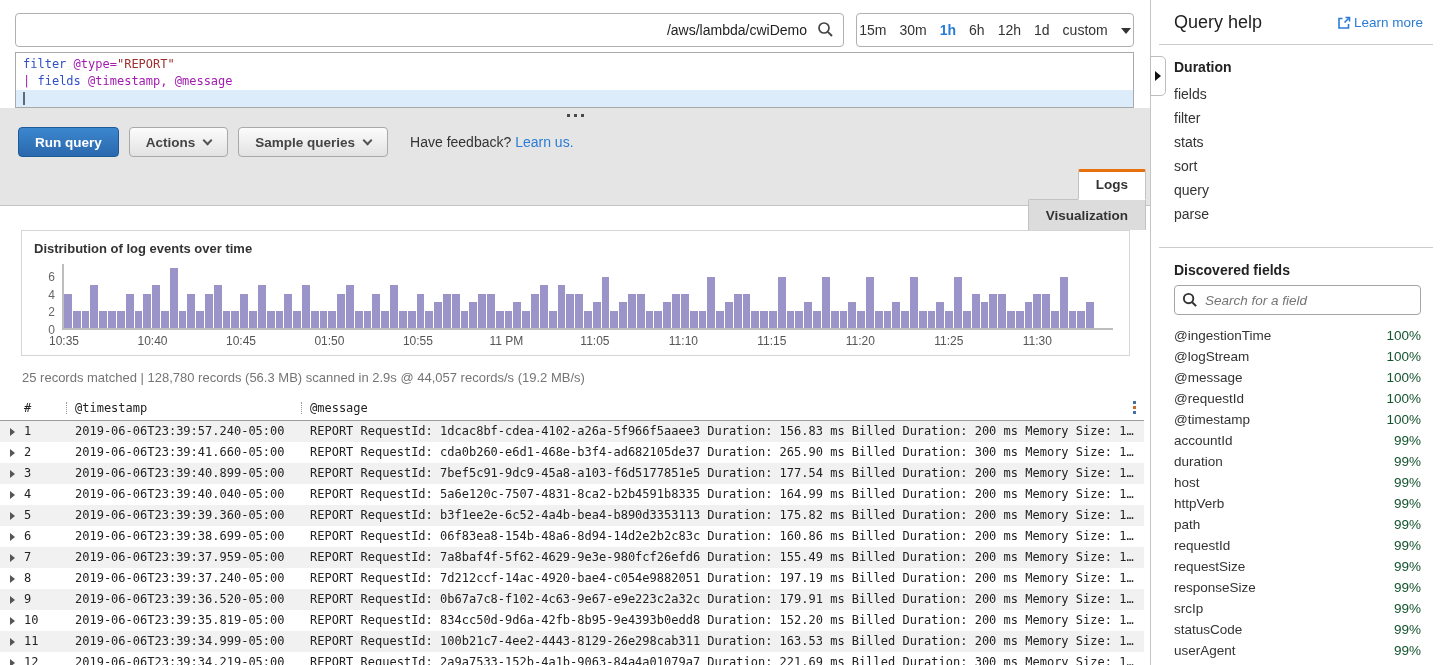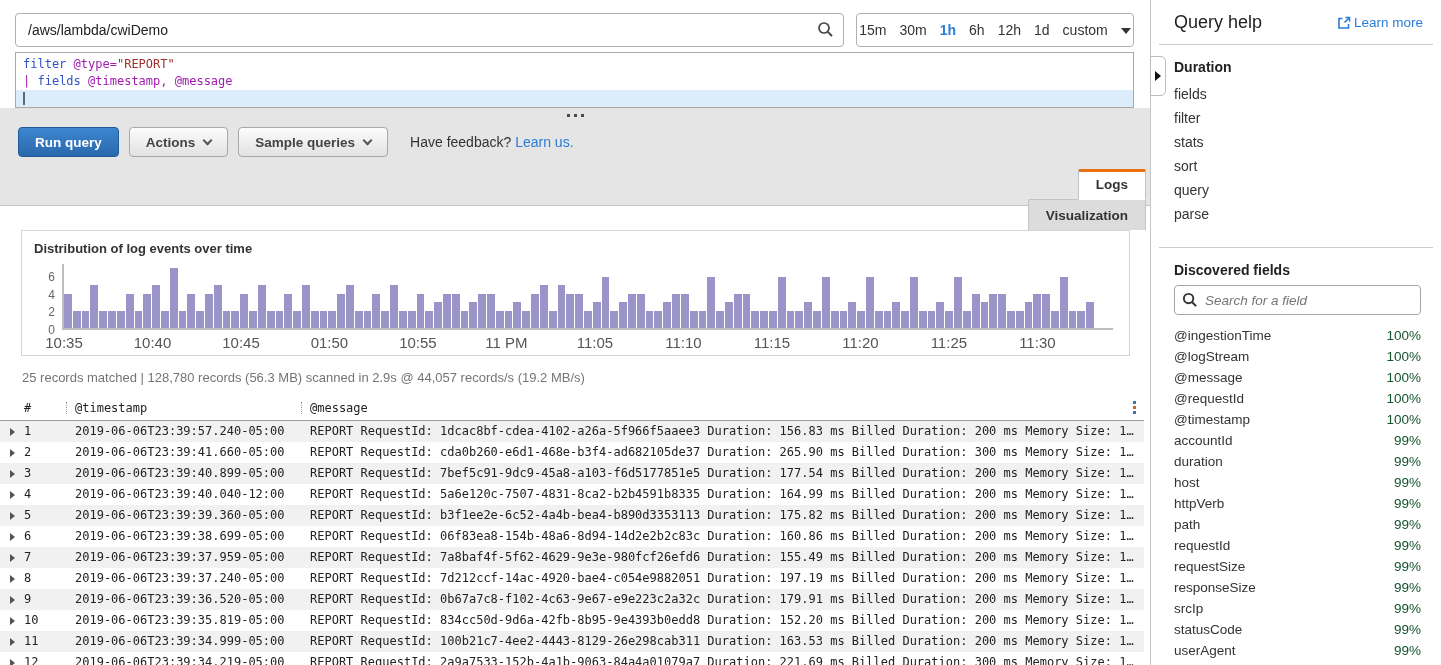--- a/index.html
+++ b/index.html
@@ -8,21 +8,21 @@
   .app { display: flex; width: 1441px; height: 665px; }
 
   
   .main { width: 1150px; min-width: 1150px; position: relative; background: #fff; }
 
   .toolbar-top { display: flex; padding: 13px 16px 0 15px; gap: 12px; background: #fff; }
   .search-box { position: relative; flex: 1; }
   .search-box input {
     width: 100%; height: 34px; border: 1px solid #b0b0b0; border-radius: 4px;
     padding: 0 36px 0 12px; font-size: 14px; color: #222; outline: none;
-    font-family: "Liberation Sans", sans-serif; background: #fff;
+    font-family: "Liberation Sans", sans-serif; background: #fff; text-align: right;
   }
   .search-box .mag { position: absolute; right: 10px; top: 8px; }
 
   .time-box {
     width: 278px; height: 34px; border: 1px solid #b0b0b0; border-radius: 4px; background: #fff;
     display: flex; align-items: center; justify-content: center; gap: 13px; font-size: 14px; color: #333;
   }
   .tr-item { cursor: pointer; }
   .tr-item.selected { color: #2a7cd6; font-weight: bold; }
   .caret-down { width: 0; height: 0; border: 5px solid transparent; border-top: 6px solid #333; margin-top: 6px; }
@@ -71,21 +71,21 @@
   .content { background: #fff; padding-top: 24px; }
 
   .chart-card { margin: 0 20px 0 21px; border: 1px solid #d5d5d5; padding: 9px 12px 5px 10px; background: #fff; }
   .chart-title { font-size: 13px; font-weight: bold; color: #333; margin: 1px 0 8px 2px; }
   .chart-area { display: flex; padding-right: 4px; }
   .y-axis { position: relative; width: 30px; height: 66px; font-size: 12px; color: #666; }
   .ytick { position: absolute; right: 7px; transform: translateY(50%); line-height: 12px; }
   .plot { position: relative; flex: 1; height: 66px; border-left: 2px solid #bdbdbd; border-bottom: 2px solid #bdbdbd; }
   .bars { position: absolute; left: 0; bottom: 0; height: 100%; display: flex; align-items: flex-end; }
   .bar { flex: 1; background: #9b94c9; margin-right: 1px; min-height: 2px; }
-  .x-labels { position: relative; height: 16px; margin-left: 32px; margin-top: 4px; font-size: 15px; color: #555; }
+  .x-labels { position: relative; height: 16px; margin-left: 32px; margin-top: 4px; font-size: 12px; color: #555; }
   .xlabel { position: absolute; transform: translateX(-50%); white-space: nowrap; }
 
   .status-line { margin: 14px 0 12px 22px; font-size: 13px; color: #757575; }
 
   .logtable { margin-right: 6px; }
   .thead {
     display: flex; align-items: center; border-bottom: 1px solid #9b9b9b; padding: 4px 0 5px;
     font-family: "DejaVu Sans Mono", monospace; font-size: 12px; color: #222; position: relative;
   }
   .th-num { width: 66px; padding-left: 24px; }
@@ -395,21 +395,21 @@
                 <span class="rownum">3</span>
               </div>
               <div class="c-ts">2019-06-06T23:39:40.899-05:00</div>
               <div class="c-msg">REPORT RequestId: 7bef5c91-9dc9-45a8-a103-f6d5177851e5 Duration: 177.54 ms Billed Duration: 200 ms Memory Size: 1…</div>
             </div>
             <div class="trow">
               <div class="c-num">
                 <span class="tri"></span>
                 <span class="rownum">4</span>
               </div>
-              <div class="c-ts">2019-06-06T23:39:40.040-12:00</div>
+              <div class="c-ts">2019-06-06T23:39:40.040-05:00</div>
               <div class="c-msg">REPORT RequestId: 5a6e120c-7507-4831-8ca2-b2b4591b8335 Duration: 164.99 ms Billed Duration: 200 ms Memory Size: 1…</div>
             </div>
             <div class="trow">
               <div class="c-num">
                 <span class="tri"></span>
                 <span class="rownum">5</span>
               </div>
               <div class="c-ts">2019-06-06T23:39:39.360-05:00</div>
               <div class="c-msg">REPORT RequestId: b3f1ee2e-6c52-4a4b-bea4-b890d3353113 Duration: 175.82 ms Billed Duration: 200 ms Memory Size: 1…</div>
             </div>

